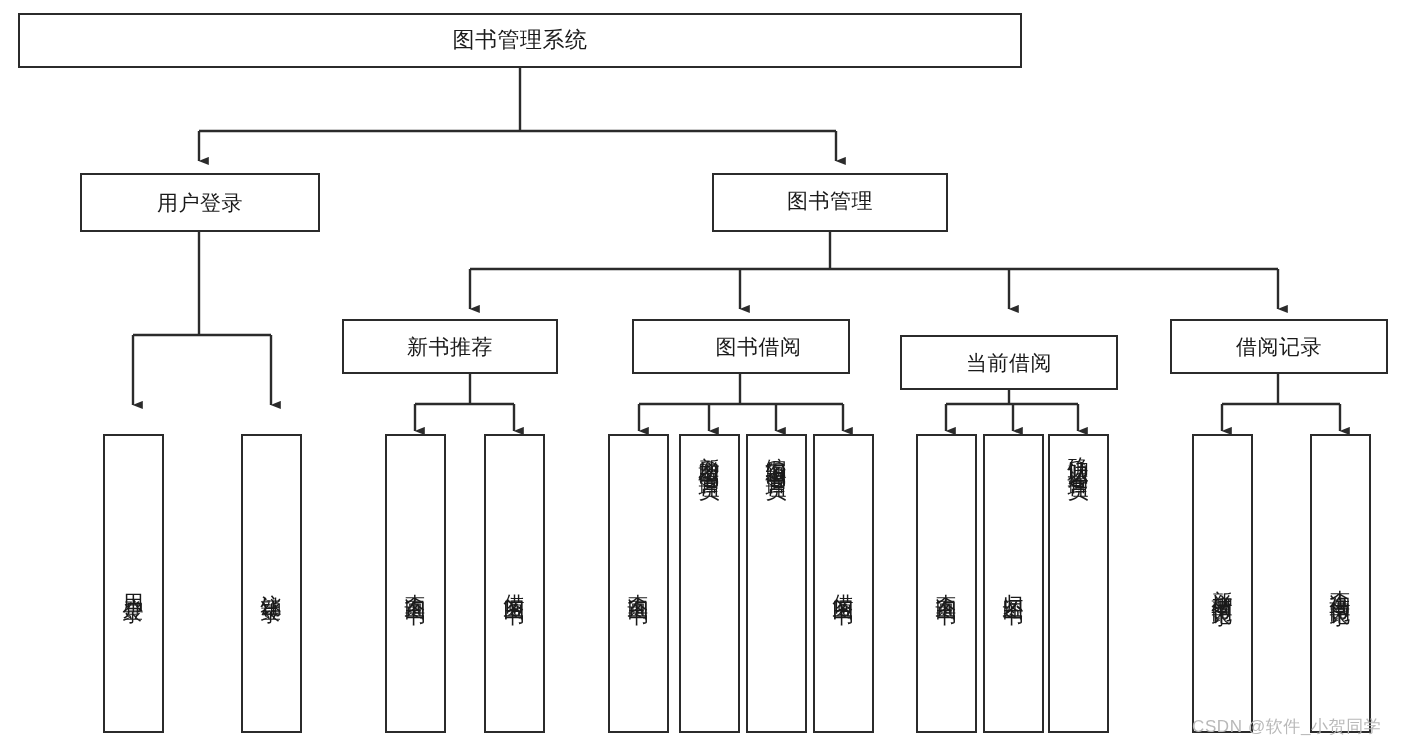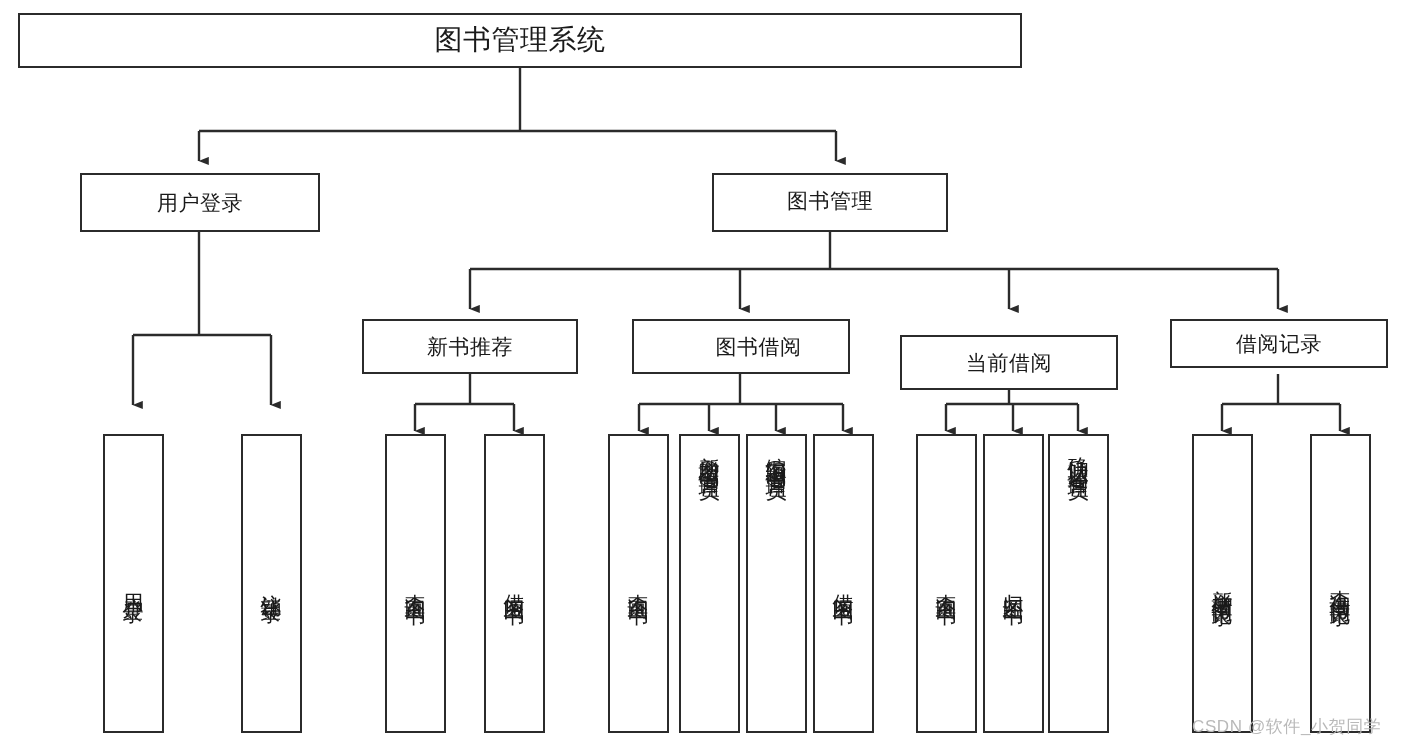--- a/index.html
+++ b/index.html
@@ -41,21 +41,21 @@
     text-align: center;
     line-height: 1.22;
     white-space: pre;
   }
   
   .node.horiz .node-label {
     font-size: 21px;
     letter-spacing: 0.5px;
   }
   .node.root .node-label {
-    font-size: 28px;
+    font-size: 22px;
   }
   
   .node.vert {
     align-items: flex-start;
     padding-top: 4px;
   }
   .node.vert .node-label {
     writing-mode: vertical-rl;
     text-orientation: upright;
     font-size: 21px;
@@ -137,30 +137,30 @@
     <span class="node-label">图书管理系统</span>
   </div>
 
   <div class="node horiz" style="left:80px; top:173px; width:240px; height:59px;">
     <span class="node-label">用户登录</span>
   </div>
   <div class="node horiz" style="left:712px; top:173px; width:236px; height:59px;font-family:Liberation Mono, monospace;">
     <span class="node-label">图书管理</span>
   </div>
 
-  <div class="node horiz" style="left:362px; top:319px; width:216px; height:55px;">
+  <div class="node horiz" style="left:342px; top:319px; width:216px; height:55px;">
     <span class="node-label">新书推荐</span>
   </div>
   <div class="node horiz" style="left:632px; top:319px; width:218px; height:55px;padding-left:35px;">
     <span class="node-label">图书借阅</span>
   </div>
   <div class="node horiz" style="left:900px; top:335px; width:218px; height:55px;">
     <span class="node-label">当前借阅</span>
   </div>
-  <div class="node horiz" style="left:1170px; top:319px; width:218px; height:49px;">
+  <div class="node horiz" style="left:1170px; top:319px; width:218px; height:55px;">
     <span class="node-label">借阅记录</span>
   </div>
 
   <div class="node vert centered" style="left:103px; top:434px; width:61px; height:299px;">
     <span class="node-label">用户登录</span>
   </div>
   <div class="node vert centered" style="left:241px; top:434px; width:61px; height:299px;">
     <span class="node-label">注销登录</span>
   </div>
 

